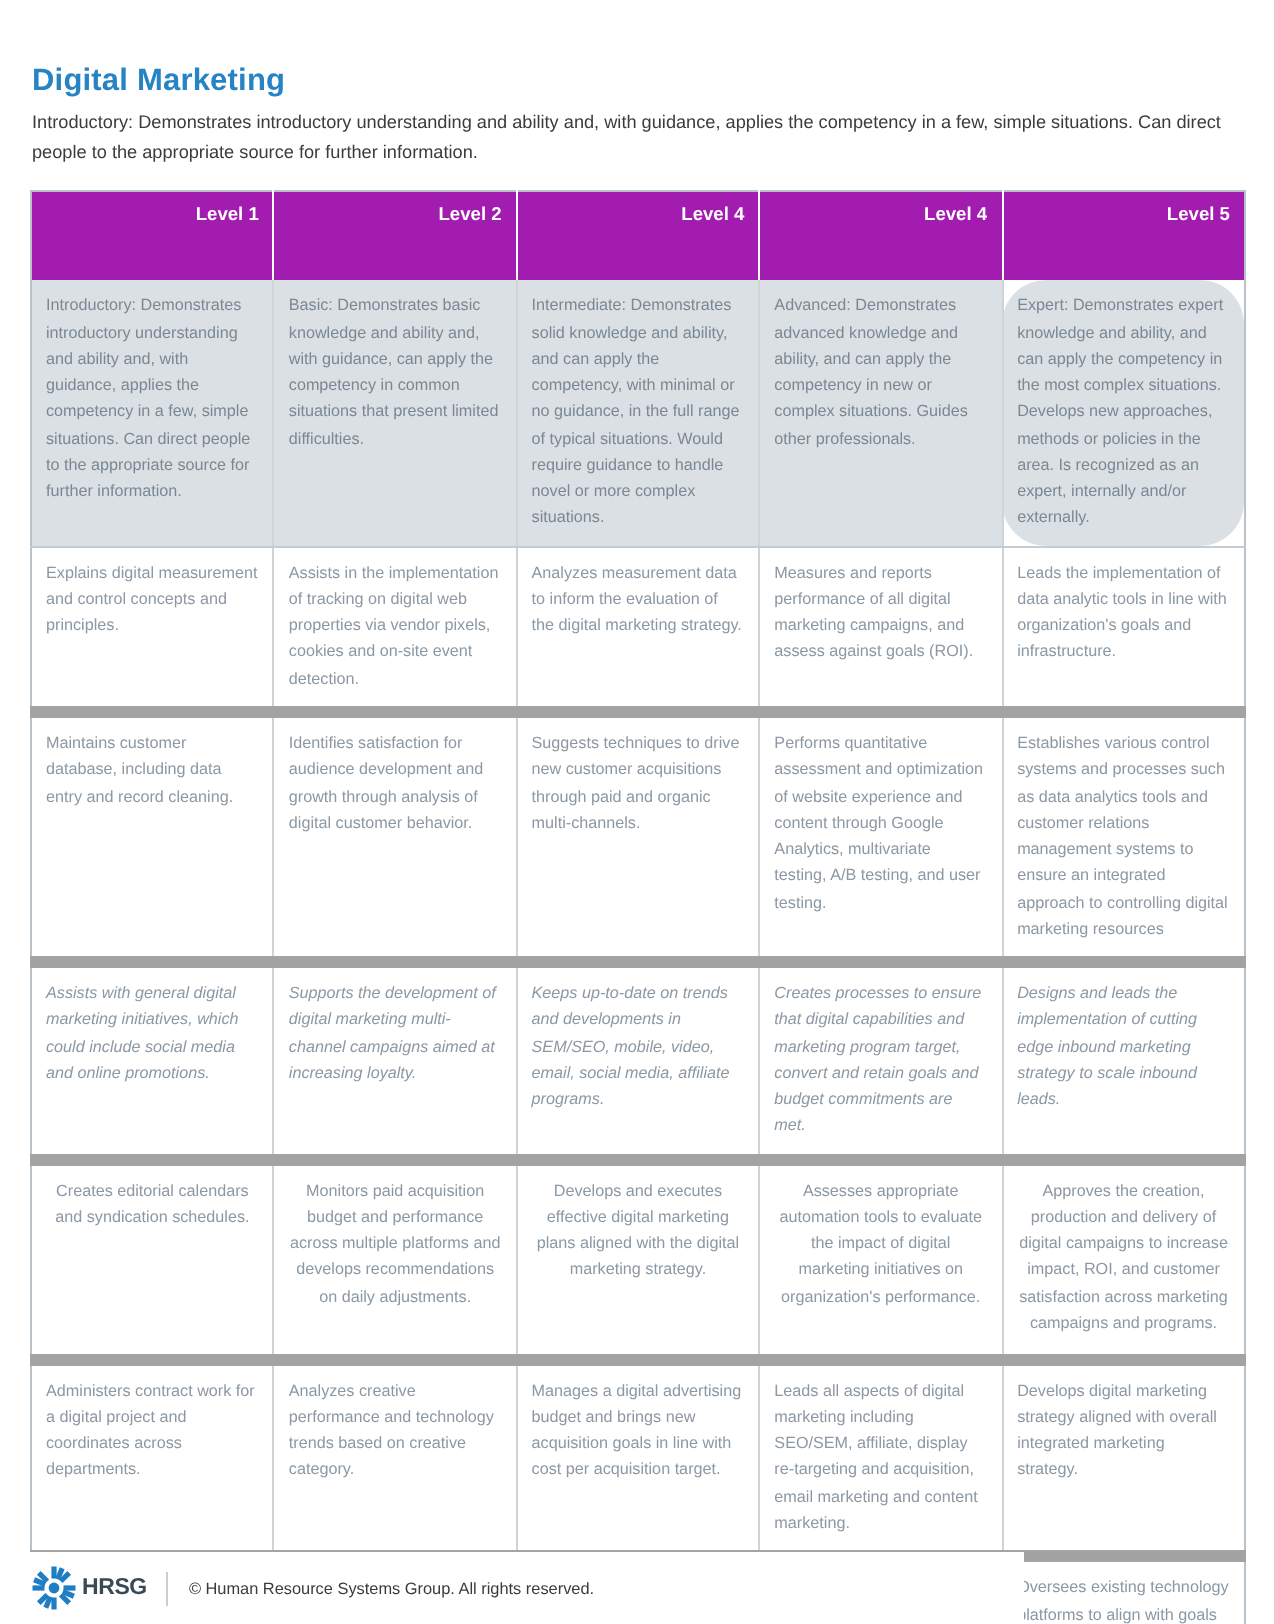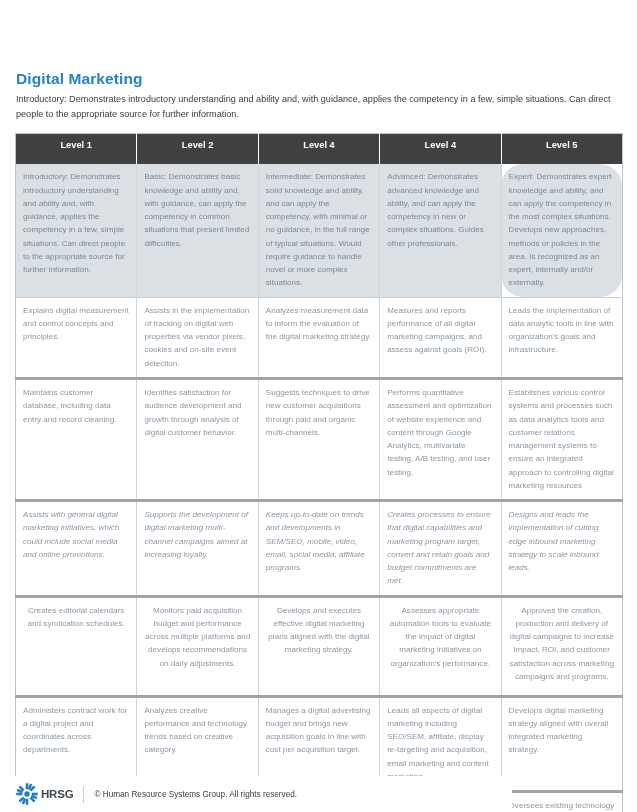--- a/index.html
+++ b/index.html
@@ -14,22 +14,21 @@
   .page {
     position: relative;
     width: 637px;
     height: 812px;
     background: #ffffff;
     overflow: hidden;
   }
 
   
   .doc-header {
-    padding: 22px 16px 0 16px;
-    margin-top: 48px;
+    padding: 32px 16px 0 16px;
   }
   .doc-title {
     font-size: 15.5px;
     font-weight: bold;
     color: #2683c4;
     letter-spacing: 0.1px;
     margin: 0 0 4px 0;
     line-height: 1.15;
   }
   .doc-subtitle {
@@ -46,40 +45,40 @@
   }
   table.matrix {
     width: 607px;
     border-collapse: collapse;
     table-layout: fixed;
     border: 1px solid #b9c2c8;
   }
   table.matrix col.c { width: 121.4px; }
 
   table.matrix thead th {
-    background: #404040;
+    background: #a21caf;
     color: #ffffff;
     font-size: 9.3px;
     font-weight: bold;
-    text-align: center;
-    padding: 6px 7px 14px 7px;
+    text-align: right;
+    padding: 6px 7px 28px 7px;
     border-right: 1px solid #ffffff;
     vertical-align: top;
     height: 30px;
   }
   table.matrix thead th:last-child { border-right: none; }
 
   table.matrix tbody td {
     font-size: 8.1px;
     line-height: 1.64;
     color: #8c98a3;
     vertical-align: top;
     padding: 6px 7px 7px 7px;
     border-right: 1px solid #cdd5da;
-    border-bottom: 3px solid #a3a3a3;
+    border-bottom: 6px solid #a3a3a3;
     background: #ffffff;
     word-wrap: break-word;
   }
   table.matrix tbody td:last-child { border-right: none; border-radius: 22px; }
   table.matrix tbody tr.definition-row td {
     background: #dbe0e5;
     color: #7b8893;
     border-bottom: 1px solid #c3ccd2;
   }
   table.matrix tbody tr:last-child td { border-bottom: none; }

